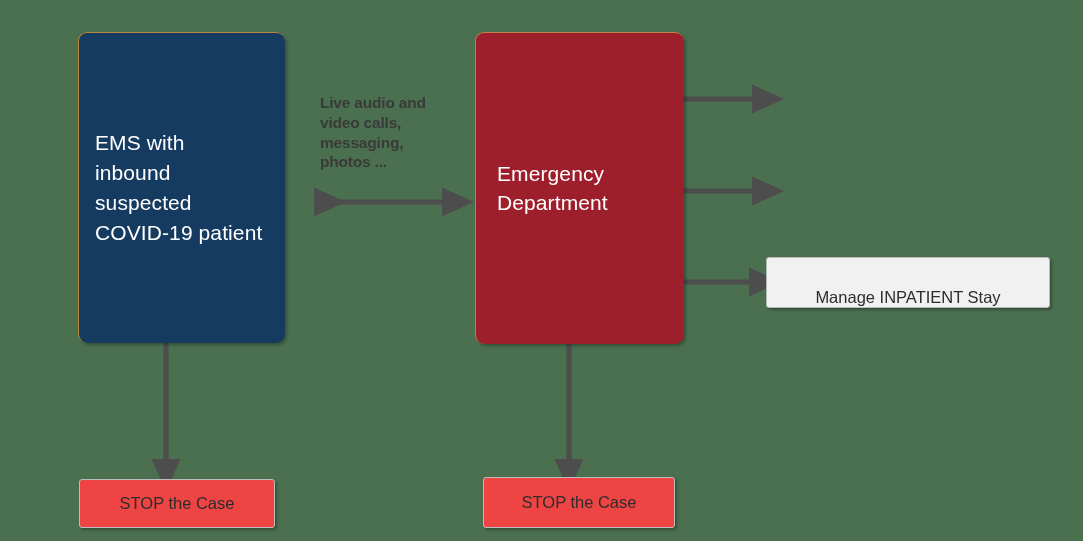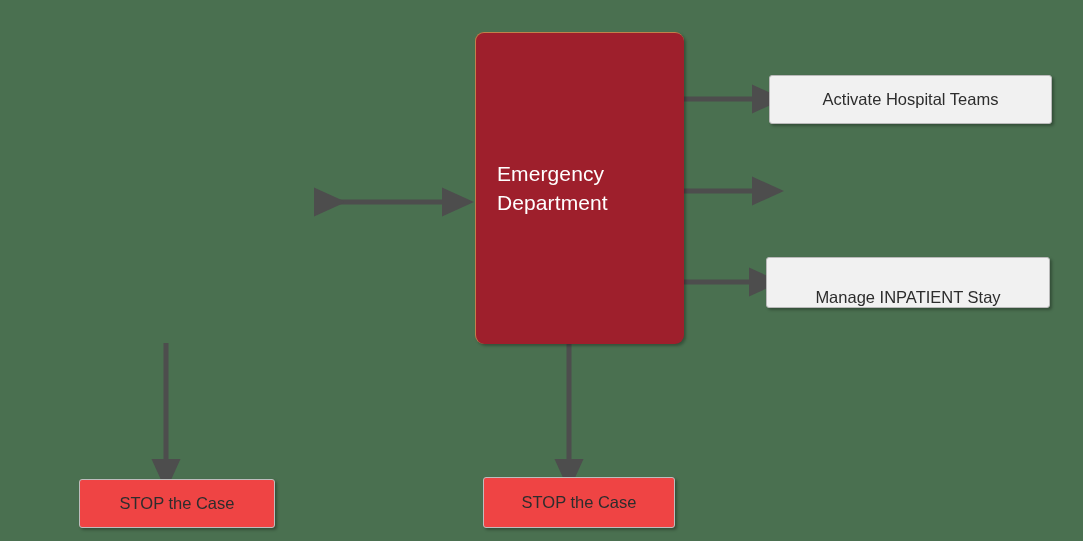--- a/index.html
+++ b/index.html
@@ -155,29 +155,30 @@
 
     <g>
       <line x1="166" y1="343" x2="166" y2="462" stroke="#4d4d4d" stroke-width="5" marker-end="url(#head-down)"></line>
     </g>
 
     <g>
       <line x1="569" y1="344" x2="569" y2="462" stroke="#4d4d4d" stroke-width="5" marker-end="url(#head-down)"></line>
     </g>
   </svg>
 
+  <div class="actor-box" id="ems-box">
+    <span class="actor-label">EMS with inbound suspected COVID-19 patient</span>
+  </div>
 
+  <div id="comms-note">Live audio and video calls, messaging, photos ...</div>
 
   <div class="actor-box" id="ed-box">
     <span class="actor-label">Emergency Department</span>
   </div>
 
-  <div class="action-box" id="action-1">
-    <span>Activate Hospital Teams</span>
-  </div>
 
 
   <div class="action-box" id="action-3">
     <span>Manage INPATIENT Stay</span>
   </div>
 
   <div class="stop-box" id="stop-ems">
     <span>STOP the Case</span>
   </div>
 

